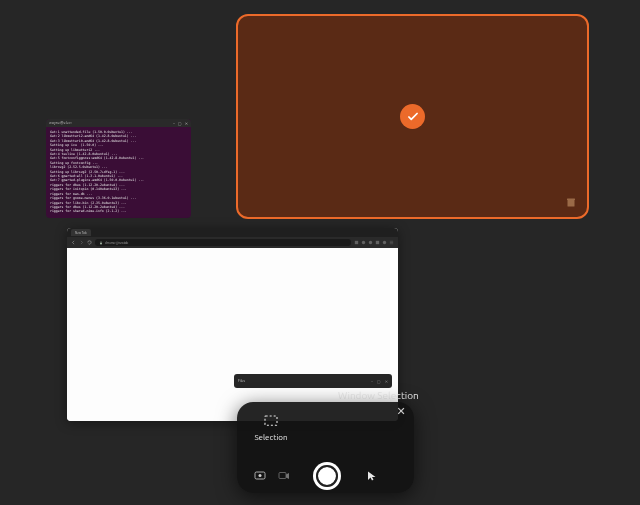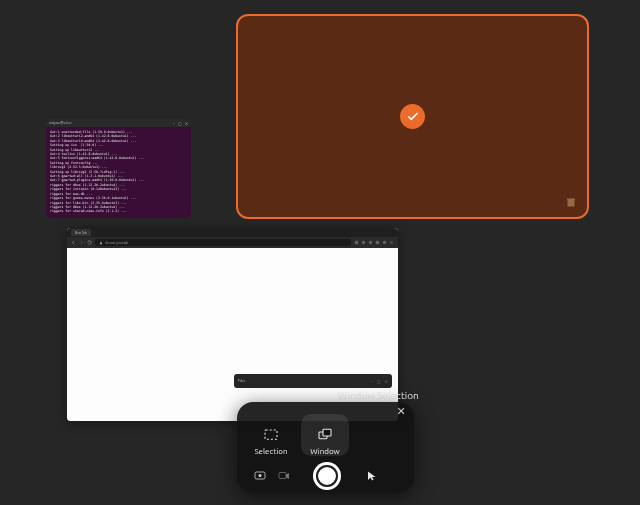--- a/index.html
+++ b/index.html
@@ -91,21 +91,21 @@
     display: flex; flex-direction: column; gap: 4px;
     box-shadow: 0 4px 20px rgba(0,0,0,.6);
   }
   .ss-close {
     position: absolute; right: 6px; top: 2px; width: 14px; height: 14px;
     font-size: 11px; color: #ccc; cursor: pointer; display:flex; align-items:center; justify-content:center;
   }
   .ss-mode-row { display: flex; gap: 6px; justify-content: flex-start; margin-top: 4px;}
   .ss-mode {
     width: 48px; height: 42px; border-radius: 10px;
-    display: flex; flex-direction: column; align-items: center; justify-content: flex-end;
+    display: flex; flex-direction: column; align-items: center; justify-content: flex-start;
     gap: 3px; cursor: pointer;
   }
   .ss-mode.active { background: rgba(255,255,255,0.09); }
   .ss-mode-icon { width: 22px; height: 16px; display:flex; align-items:center; justify-content:center;}
   .ss-mode-label { font-size: 8px; color: #e8e8e8; }
   .ss-bottom-row {
     display: flex; align-items: center; gap: 10px; margin-top: 2px;
     padding-left: 6px;
   }
   .ss-toggle {
@@ -236,29 +236,20 @@
 
     <div class="ss-mode-row">
       <div class="ss-mode">
         <div class="ss-mode-icon">
           <svg viewBox="0 0 24 24" width="20" height="16">
             <rect x="3" y="3" width="18" height="14" rx="1" stroke="#e8e8e8" stroke-width="1.6" fill="none" stroke-dasharray="3 3"></rect>
           </svg>
         </div>
         <span class="ss-mode-label">Selection</span>
       </div>
-      <div class="ss-mode active">
-        <div class="ss-mode-icon">
-          <svg viewBox="0 0 24 24" width="20" height="16">
-            <rect x="3" y="6" width="12" height="10" rx="1.2" stroke="#e8e8e8" stroke-width="1.6" fill="none"></rect>
-            <rect x="9" y="2" width="12" height="10" rx="1.2" stroke="#e8e8e8" stroke-width="1.6" fill="#121212"></rect>
-          </svg>
-        </div>
-        <span class="ss-mode-label">Window</span>
-      </div>
     </div>
 
     <div class="ss-bottom-row">
       <div class="ss-toggle" title="Screenshot">
         <svg viewBox="0 0 24 24" width="14" height="12">
           <rect x="2" y="4" width="20" height="14" rx="3" stroke="#e8e8e8" stroke-width="1.6" fill="none"></rect>
           <circle cx="12" cy="11" r="3" fill="#e8e8e8"></circle>
         </svg>
       </div>
       <div class="ss-toggle dim" title="Screencast">

